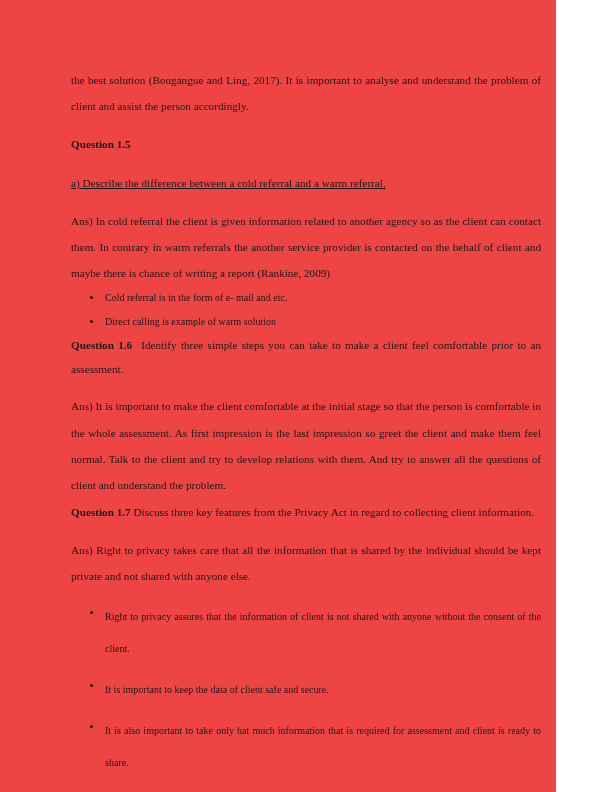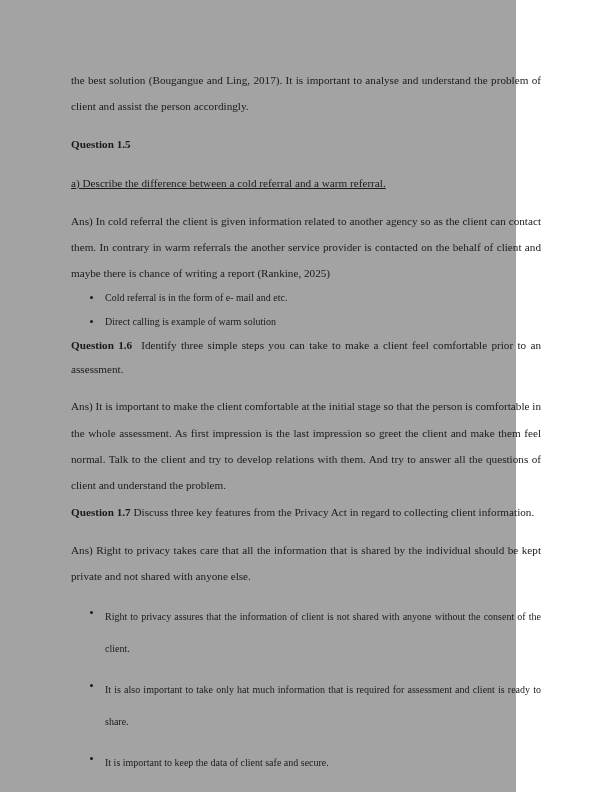--- a/index.html
+++ b/index.html
@@ -11,23 +11,23 @@
   body {
     width: 612px;
     height: 792px;
     overflow: hidden;
     font-family: "Liberation Serif", "DejaVu Serif", serif;
     color: #1a1a1a;
     -webkit-font-smoothing: antialiased;
   }
   .page {
     position: relative;
-    width: 516px;
+    width: 556px;
     height: 792px;
-    background: #a3a3a3;
+    background: #ef4444;
     box-sizing: border-box;
   }
   .content {
     position: absolute;
     left: 71px;
     top: 67px;
     width: 470px;
   }
   p.para {
     margin: 0 0 0 0;
@@ -94,21 +94,21 @@
     <div class="gap-md"></div>
 
     <p class="para"><span class="qhead">Question 1.5</span></p>
 
     <div class="gap-md"></div>
 
     <p class="para lastline-noj">a) Describe the difference between a cold referral and a warm referral.</p>
 
     <div class="gap-md"></div>
 
-    <p class="para">Ans) In cold referral the client is given information related to another agency so as the client can contact them. In contrary in warm referrals the another service provider is contacted on the behalf of client and maybe there is chance of writing a report (Rankine, 2025)</p>
+    <p class="para">Ans) In cold referral the client is given information related to another agency so as the client can contact them. In contrary in warm referrals the another service provider is contacted on the behalf of client and maybe there is chance of writing a report (Rankine, 2009)</p>
 
 
     <ul class="bullets">
       <li><span class="bullet-dot"></span><span>Cold referral is in the form of e- mail and etc.</span></li>
       <li><span class="bullet-dot"></span><span>Direct calling is example of warm solution</span></li>
     </ul>
 
     <p class="para tight"><span class="qhead">Question 1.6</span><span class="qgap"></span><span>Identify three simple steps you can take to make a client feel comfortable prior to an assessment.</span></p>
 
     <div class="gap-md"></div>
@@ -120,22 +120,22 @@
     <p class="para tight"><span class="qhead">Question 1.7</span> <span>Discuss three key features from the Privacy Act in regard to collecting client information.</span></p>
 
     <div class="gap-md"></div>
 
     <p class="para">Ans) Right to privacy takes care that all the information that is shared by the individual should be kept private and not shared with anyone else.</p>
 
     <div class="gap-md"></div>
 
     <ul class="bullets spaced">
       <li><span class="bullet-dot"></span><span>Right to privacy assures that the information of client is not shared with anyone without the consent of the client.</span></li>
+      <li><span class="bullet-dot"></span><span>It is important to keep the data of client safe and secure.</span></li>
       <li><span class="bullet-dot"></span><span>It is also important to take only hat much information that is required for assessment and client is ready to share.</span></li>
-      <li><span class="bullet-dot"></span><span>It is important to keep the data of client safe and secure.</span></li>
     </ul>
 
     <div class="gap-sm"></div>
 
     <p class="para"><span class="qhead">Question 1.8</span> <span>Detail the importance of obtaining a client’s consent prior to collecting or distributing information about the client.</span></p>
 
   </div>
 </div>
 
 </body></html>

